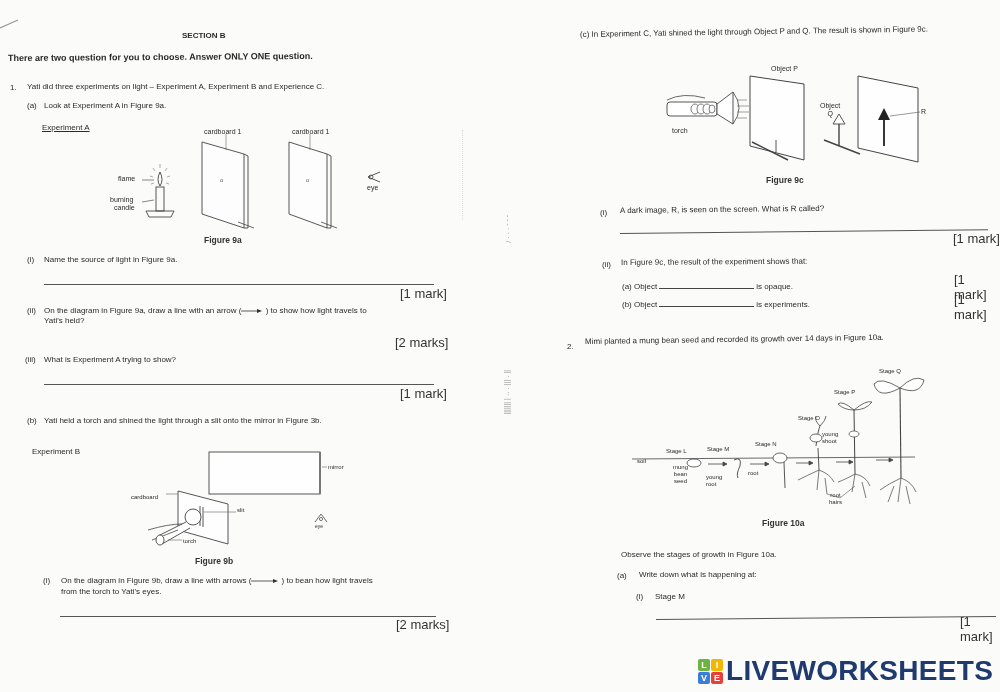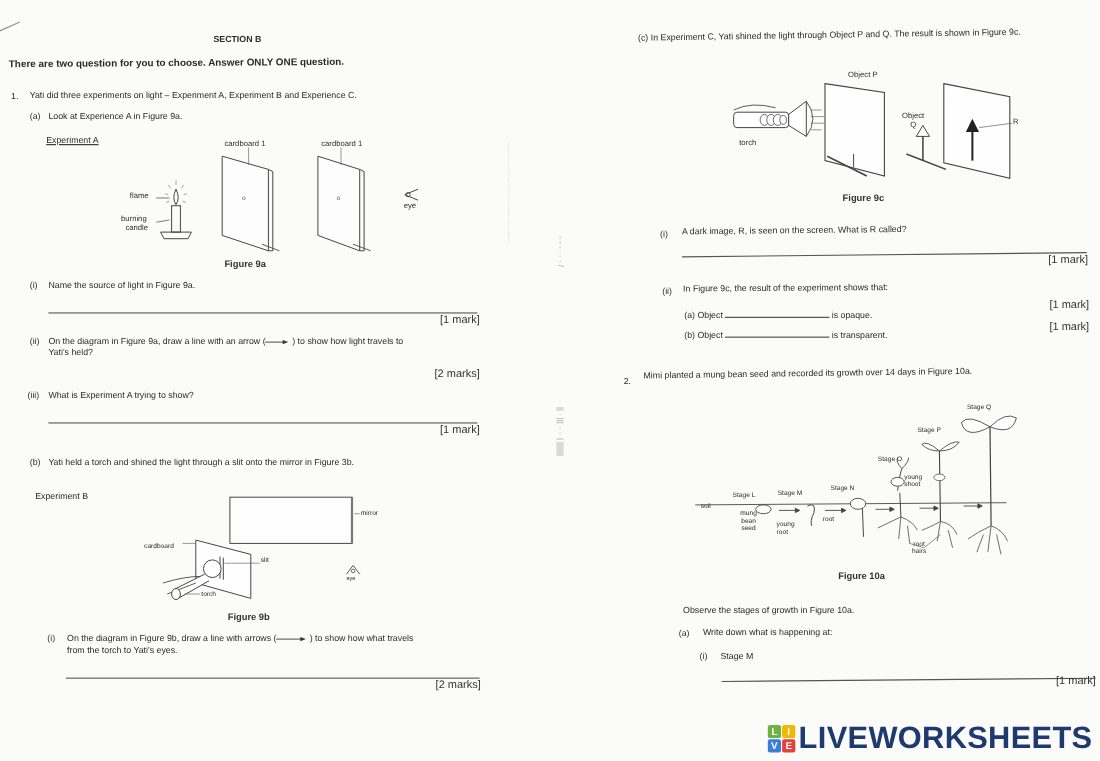--- a/index.html
+++ b/index.html
@@ -10,21 +10,21 @@
     color: #2a2a2a;
   }
   .abs { position: absolute; white-space: nowrap; }
   .t9 { font-size: 9px; }
   .t8 { font-size: 8px; }
   .t7 { font-size: 7px; }
   .t6 { font-size: 6px; }
   .bold { font-weight: bold; }
   .ul { text-decoration: underline; }
   .line { position: absolute; height: 1px; background: #555; }
-  .mark { position: absolute; font-size: 10px; color: #333; }
+  .mark { position: absolute; font-size: 13px; color: #333; }
   .fig-cap { font-size: 8.5px; color: #333; font-weight: bold; }
   .blank { display: inline-block; border-bottom: 1px solid #444; width: 95px; height: 9px; vertical-align: baseline; margin: 0 2px; }
   svg { position: absolute; overflow: visible; }
   .scan { position: absolute; color: #999; font-size: 8px; }
   .brand {
     position: absolute; left: 698px; top: 656px; height: 30px;
     display: flex; align-items: center;
   }
   .brand-grid { display: grid; grid-template-columns: 12px 12px; grid-template-rows: 12px 12px; gap: 1px; margin-right: 3px; }
   .brand-grid span { display: flex; align-items: center; justify-content: center; font: bold 9px "Liberation Sans", sans-serif; color: #fff; border-radius: 2px; }
@@ -32,28 +32,28 @@
 </style>
 </head>
 <body>
 
 <div>
 
   <svg style="left:0;top:18px" width="20" height="12">
       <path d="M0 10 L18 2" stroke="#999" stroke-width="1.2"></path>
     </svg>
 
-  <div class="abs t8 bold" style="left:194px;top:31px">SECTION B</div>
+  <div class="abs t8 bold" style="left:182px;top:31px">SECTION B</div>
   <div class="abs t9 bold" style="left:8px;top:52px;transform:rotate(-0.4deg)">There are two question for you to choose. Answer ONLY ONE question.</div>
 
   <div class="abs t8" style="left:10px;top:83px">1.</div>
   <div class="abs t8" style="left:27px;top:82px">Yati did three experiments on light – Experiment A, Experiment B and Experience C.</div>
 
   <div class="abs t8" style="left:27px;top:101px">(a)</div>
-  <div class="abs t8" style="left:44px;top:101px">Look at Experience A in Figure 9a.</div>
+  <div class="abs t8" style="left:44px;top:101px">Look at Experiment A in Figure 9a.</div>
   <div class="abs t8 ul" style="left:42px;top:123px">Experiment A</div>
 
   <div>
     <div class="abs t7" style="left:204px;top:128px">cardboard 1</div>
     <div class="abs t7" style="left:292px;top:128px">cardboard 1</div>
     <div class="abs t7" style="left:118px;top:175px">flame</div>
     <div class="abs t7" style="left:110px;top:196px;line-height:8px">
       <div>burning</div>
       <div style="padding-left:4px">candle</div>
     </div>
@@ -148,29 +148,29 @@
       <ellipse cx="22" cy="50" rx="4" ry="5" fill="#fff" stroke="#444" stroke-width="0.9"></ellipse>
       <line x1="30" y1="50" x2="44" y2="50" stroke="#666" stroke-width="0.6"></line>
     </svg>
 
     <svg style="left:314px;top:513px" width="14" height="10">
       <path d="M1 9 L7 1 L13 9" fill="none" stroke="#444" stroke-width="0.8"></path>
       <circle cx="7" cy="6" r="1.6" fill="none" stroke="#444" stroke-width="0.7"></circle>
     </svg>
     <div class="abs" style="left:315px;top:523px;font-size:5px">eye</div>
 
-    <div class="abs fig-cap" style="left:207px;top:556px">Figure 9b</div>
+    <div class="abs fig-cap" style="left:195px;top:556px">Figure 9b</div>
   </div>
 
   <div class="abs t8" style="left:43px;top:576px">(i)</div>
   <div class="abs t8" style="left:61px;top:576px">
     <span>On the diagram in Figure 9b, draw a line with arrows (</span><svg style="position:relative;display:inline-block;vertical-align:middle" width="28" height="6">
         <line x1="0" y1="3" x2="24" y2="3" stroke="#333" stroke-width="0.8"></line>
         <path d="M22 1 L27 3 L22 5Z" fill="#333"></path>
-      </svg> <span>) to show how what travels</span>
+      </svg> <span>) to bean how light travels</span>
   </div>
   <div class="abs t8" style="left:61px;top:587px">from the torch to Yati's eyes.</div>
   <div class="line" style="left:60px;top:616px;width:376px"></div>
   <div class="mark" style="left:396px;top:617px">[2 marks]</div>
 </div>
 
 <div>
   <div class="scan" style="left:462px;top:130px;width:20px;height:90px;border-left:1px dotted #ccc;opacity:0.6"></div>
   <div class="scan" style="left:512px;top:215px;transform:rotate(90deg);transform-origin:left top;font-size:7px">- - - ·  ·  ·  /</div>
   <div class="scan" style="left:512px;top:370px;transform:rotate(90deg);transform-origin:left top;font-size:7px">|| ·  ||| ·  ·· |  |||||||</div>
@@ -238,21 +238,21 @@
 
   <div class="abs t8" style="left:602px;top:260px">(ii)</div>
   <div class="abs t8" style="left:621px;top:258px;transform:rotate(-0.4deg);transform-origin:left">In Figure 9c, the result of the experiment shows that:</div>
 
   <div class="abs t8" style="left:622px;top:279px">
     <span>(a) Object</span><span class="blank"></span><span>is opaque.</span>
   </div>
   <div class="mark" style="left:954px;top:272px">[1 mark]</div>
 
   <div class="abs t8" style="left:622px;top:297px">
-    <span>(b) Object</span><span class="blank"></span><span>is transparent.</span>
+    <span>(b) Object</span><span class="blank"></span><span>is experiments.</span>
   </div>
   <div class="mark" style="left:954px;top:292px">[1 mark]</div>
 
   <div class="abs t8" style="left:567px;top:342px">2.</div>
   <div class="abs t8" style="left:585px;top:337px;transform:rotate(-0.8deg);transform-origin:left">Mimi planted a mung bean seed and recorded its growth over 14 days in Figure 10a.</div>
 
   <div>
     <svg style="left:630px;top:370px" width="290" height="140">
       <line x1="2" y1="89" x2="285" y2="87" stroke="#444" stroke-width="0.8"></line>
 

